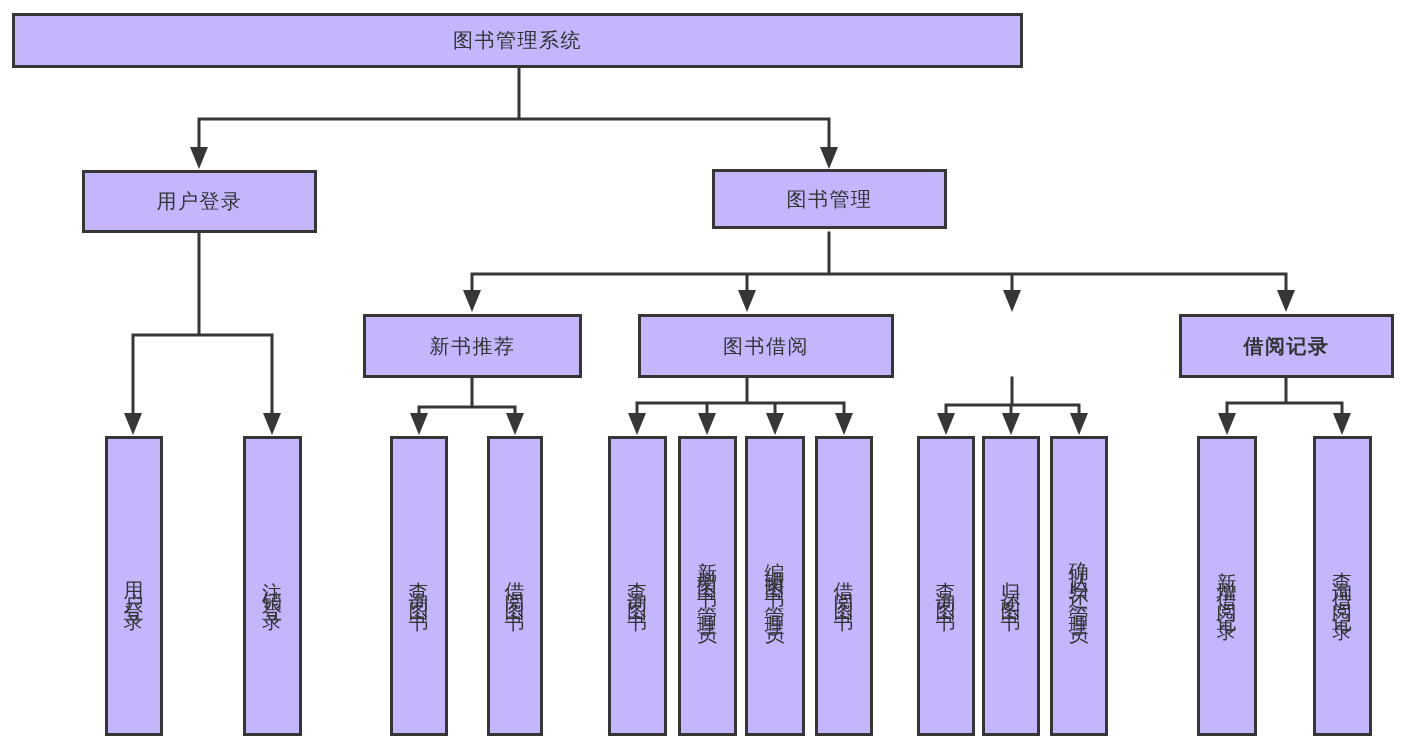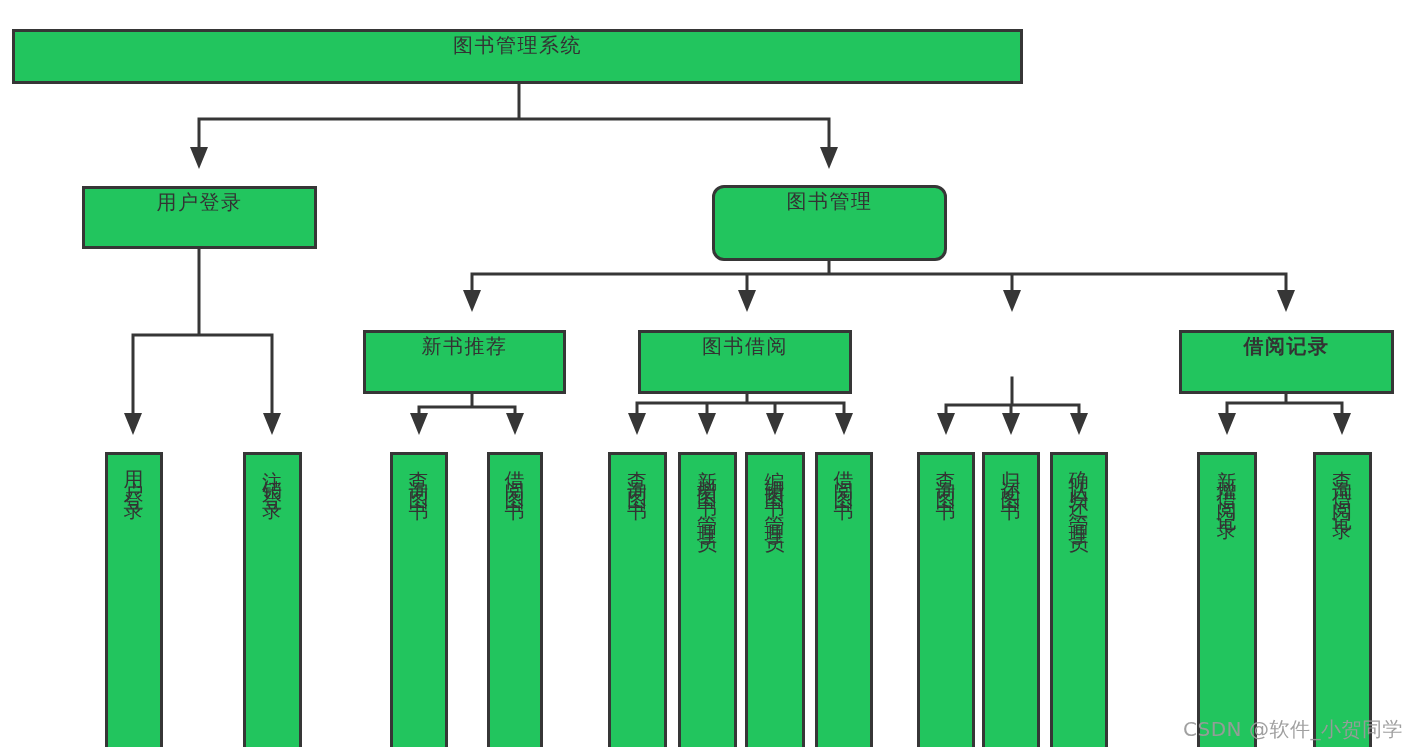--- a/index.html
+++ b/index.html
@@ -11,28 +11,28 @@
     font-family: "DejaVu Sans", sans-serif;
     overflow: hidden;
   }
   .connectors {
     position: absolute;
     left: 0; top: 0;
     z-index: 0;
   }
   .box {
     position: absolute;
-    background: #22c55e;
+    background: #c4b5fd;
     border: 3px solid #363636;
     box-sizing: border-box;
     display: flex;
+    align-items: center;
     justify-content: center;
     color: #333333;
     z-index: 1;
-    margin-top: 16px;
   }
   .h-label {
     font-size: 20px;
     letter-spacing: 1.5px;
     white-space: nowrap;
   }
   .v-label {
     writing-mode: vertical-rl;
     text-orientation: mixed;
     font-size: 20px;
@@ -97,28 +97,28 @@
     </g>
   </svg>
 
   <div class="box" style="left:12px; top:13px; width:1011px; height:55px;">
     <span class="h-label">图书管理系统</span>
   </div>
 
   <div class="box" style="left:82px; top:170px; width:235px; height:63px;">
     <span class="h-label">用户登录</span>
   </div>
-  <div class="box" style="left:712px; top:169px; width:235px; height:76px;border-radius:12px;">
+  <div class="box" style="left:712px; top:169px; width:235px; height:60px;">
     <span class="h-label">图书管理</span>
   </div>
 
-  <div class="box" style="left:363px; top:314px; width:203px; height:64px;">
+  <div class="box" style="left:363px; top:314px; width:219px; height:64px;">
     <span class="h-label">新书推荐</span>
   </div>
-  <div class="box" style="left:638px; top:314px; width:214px; height:64px;">
+  <div class="box" style="left:638px; top:314px; width:256px; height:64px;">
     <span class="h-label">图书借阅</span>
   </div>
   <div class="box" style="left:1179px; top:314px; width:215px; height:64px;font-weight:bold;">
     <span class="h-label">借阅记录</span>
   </div>
 
   <div class="box" style="left:105px; top:436px; width:58px; height:300px;">
     <span class="v-label">用户登录</span>
   </div>
   <div class="box" style="left:243px; top:436px; width:59px; height:300px;">
@@ -155,15 +155,14 @@
     <span class="v-label long">确认归还（管理员）</span>
   </div>
 
   <div class="box" style="left:1197px; top:436px; width:60px; height:300px;">
     <span class="v-label">新增借阅记录</span>
   </div>
   <div class="box" style="left:1313px; top:436px; width:59px; height:300px;">
     <span class="v-label">查询借阅记录</span>
   </div>
 
-  <div class="watermark">CSDN @软件_小贺同学</div>
 
 </div>
 
 </body></html>

